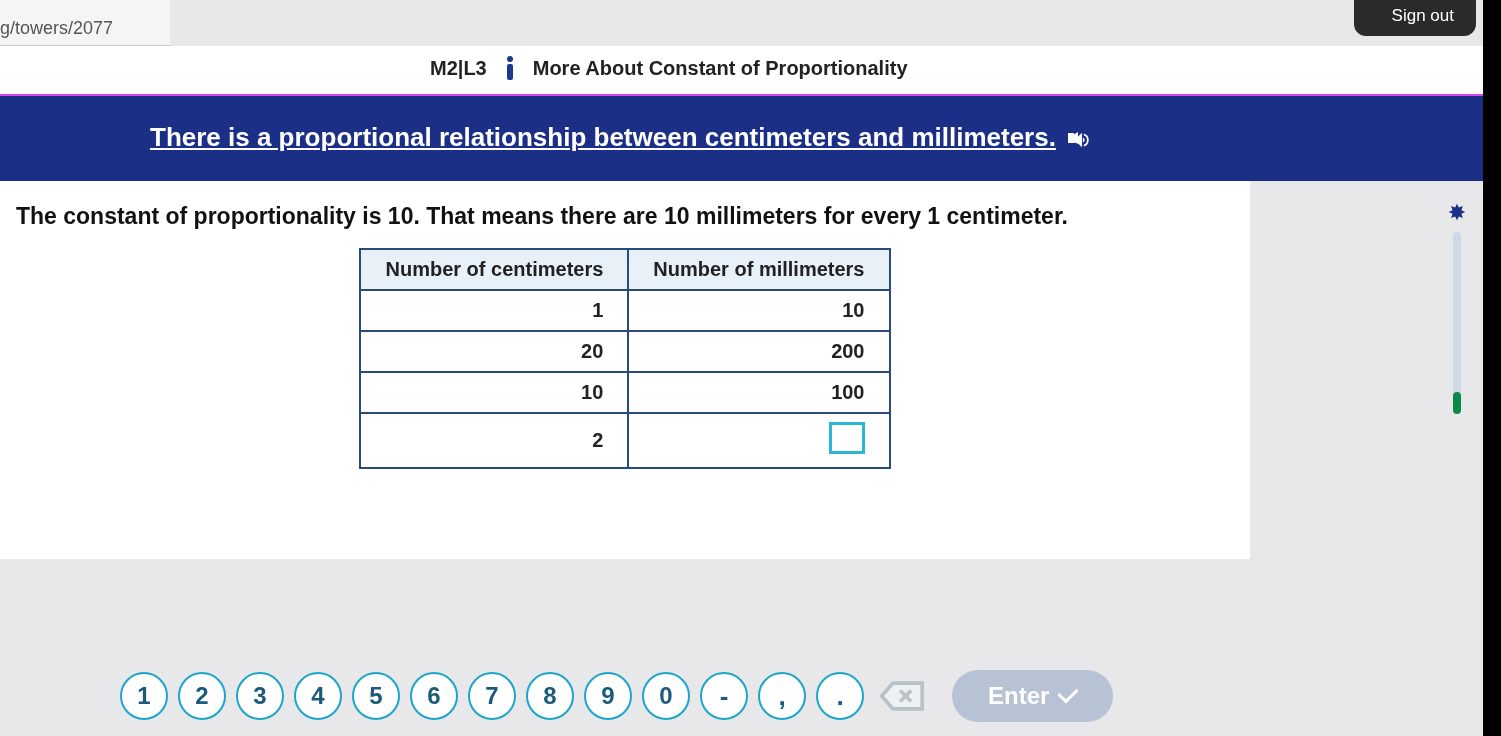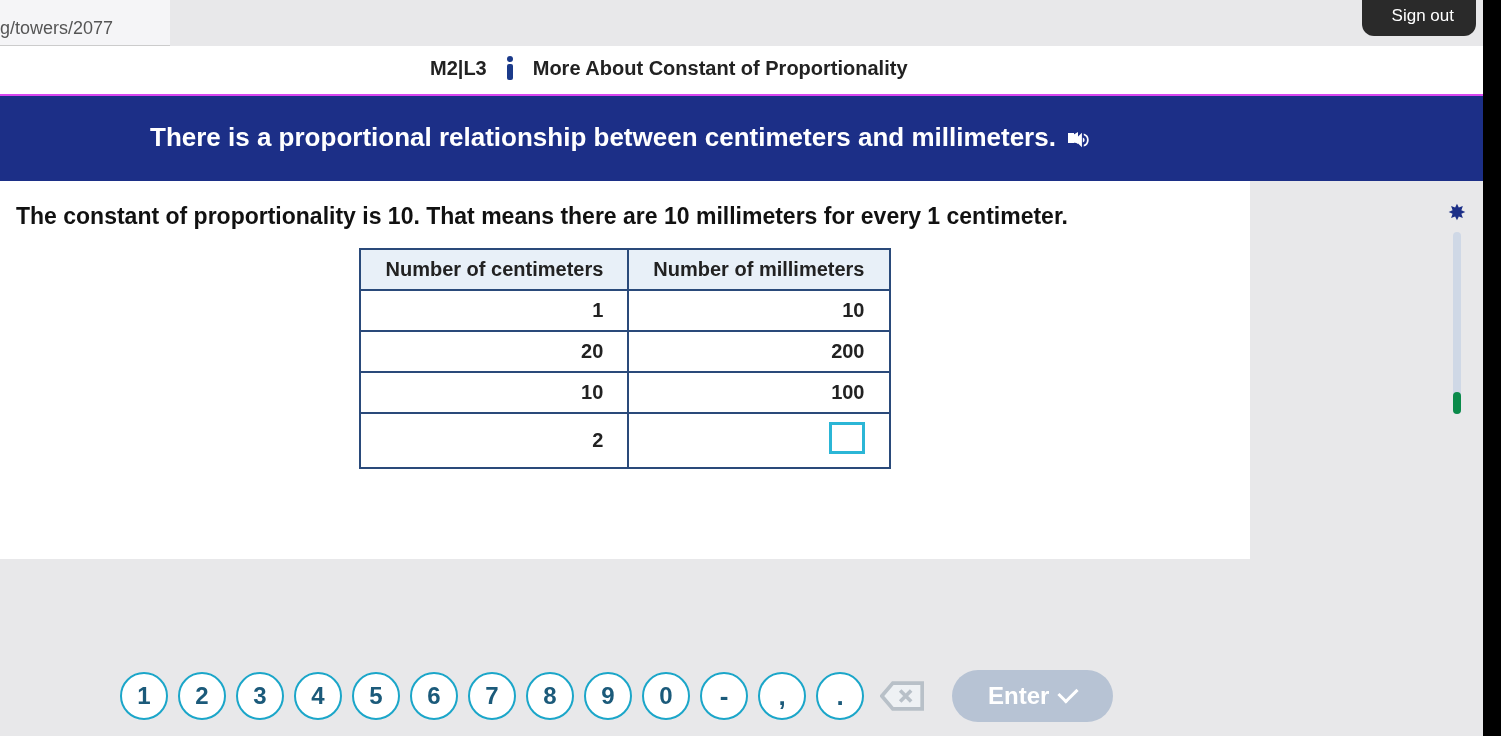--- a/index.html
+++ b/index.html
@@ -20,21 +20,21 @@
     width: 170px;
     text-align: left;
   }
   .sign-out-btn {
     position: absolute;
     top: 0;
     right: 25px;
     background: #2a2a2a;
     color: #fff;
     border-radius: 0 0 12px 12px;
-    padding: 6px 22px 10px 30px;
+    padding: 6px 22px 10px 38px;
     font-size: 17px;
     cursor: pointer;
   }
   .lesson-bar {
     display: flex;
     align-items: center;
     justify-content: flex-start;
     gap: 20px;
     background: #fff;
     padding: 10px 0 14px 0;
@@ -56,20 +56,21 @@
   .info-icon .stem { width:6px; height:16px; background:#1b3a8a; border-radius:2px;}
   .blue-banner {
     background: #1c2f87;
     color: #fff;
     font-size: 26px;
     font-weight: 700;
     padding: 26px 0 28px 150px;
     display: flex;
     align-items: center;
     gap: 12px;
+    text-decoration: underline;
   }
   .speaker-icon {
     display: inline-block;
     width: 26px; height: 22px;
     position: relative;
   }
   .speaker-icon::before {
     content:"";
     position:absolute;
     left:0; top:5px;

